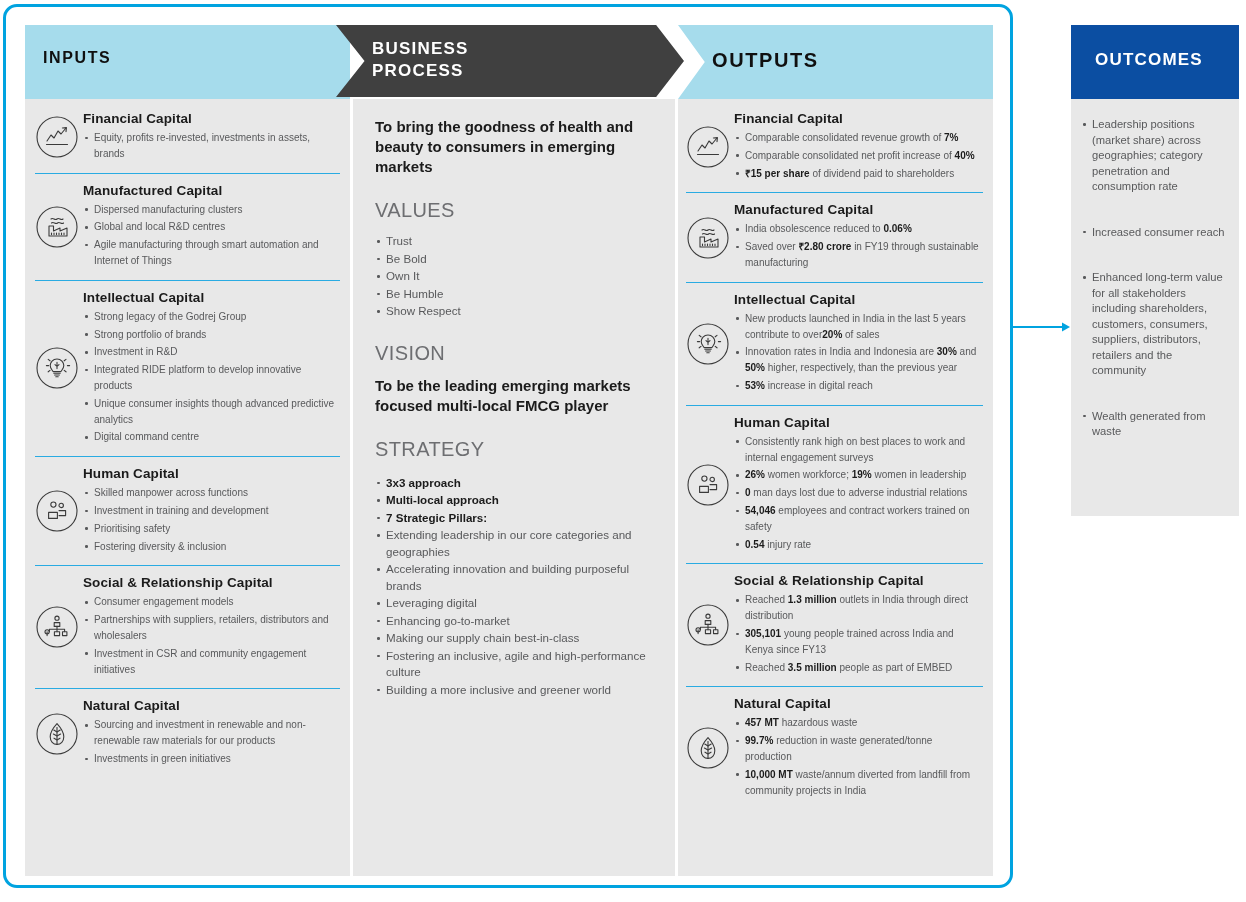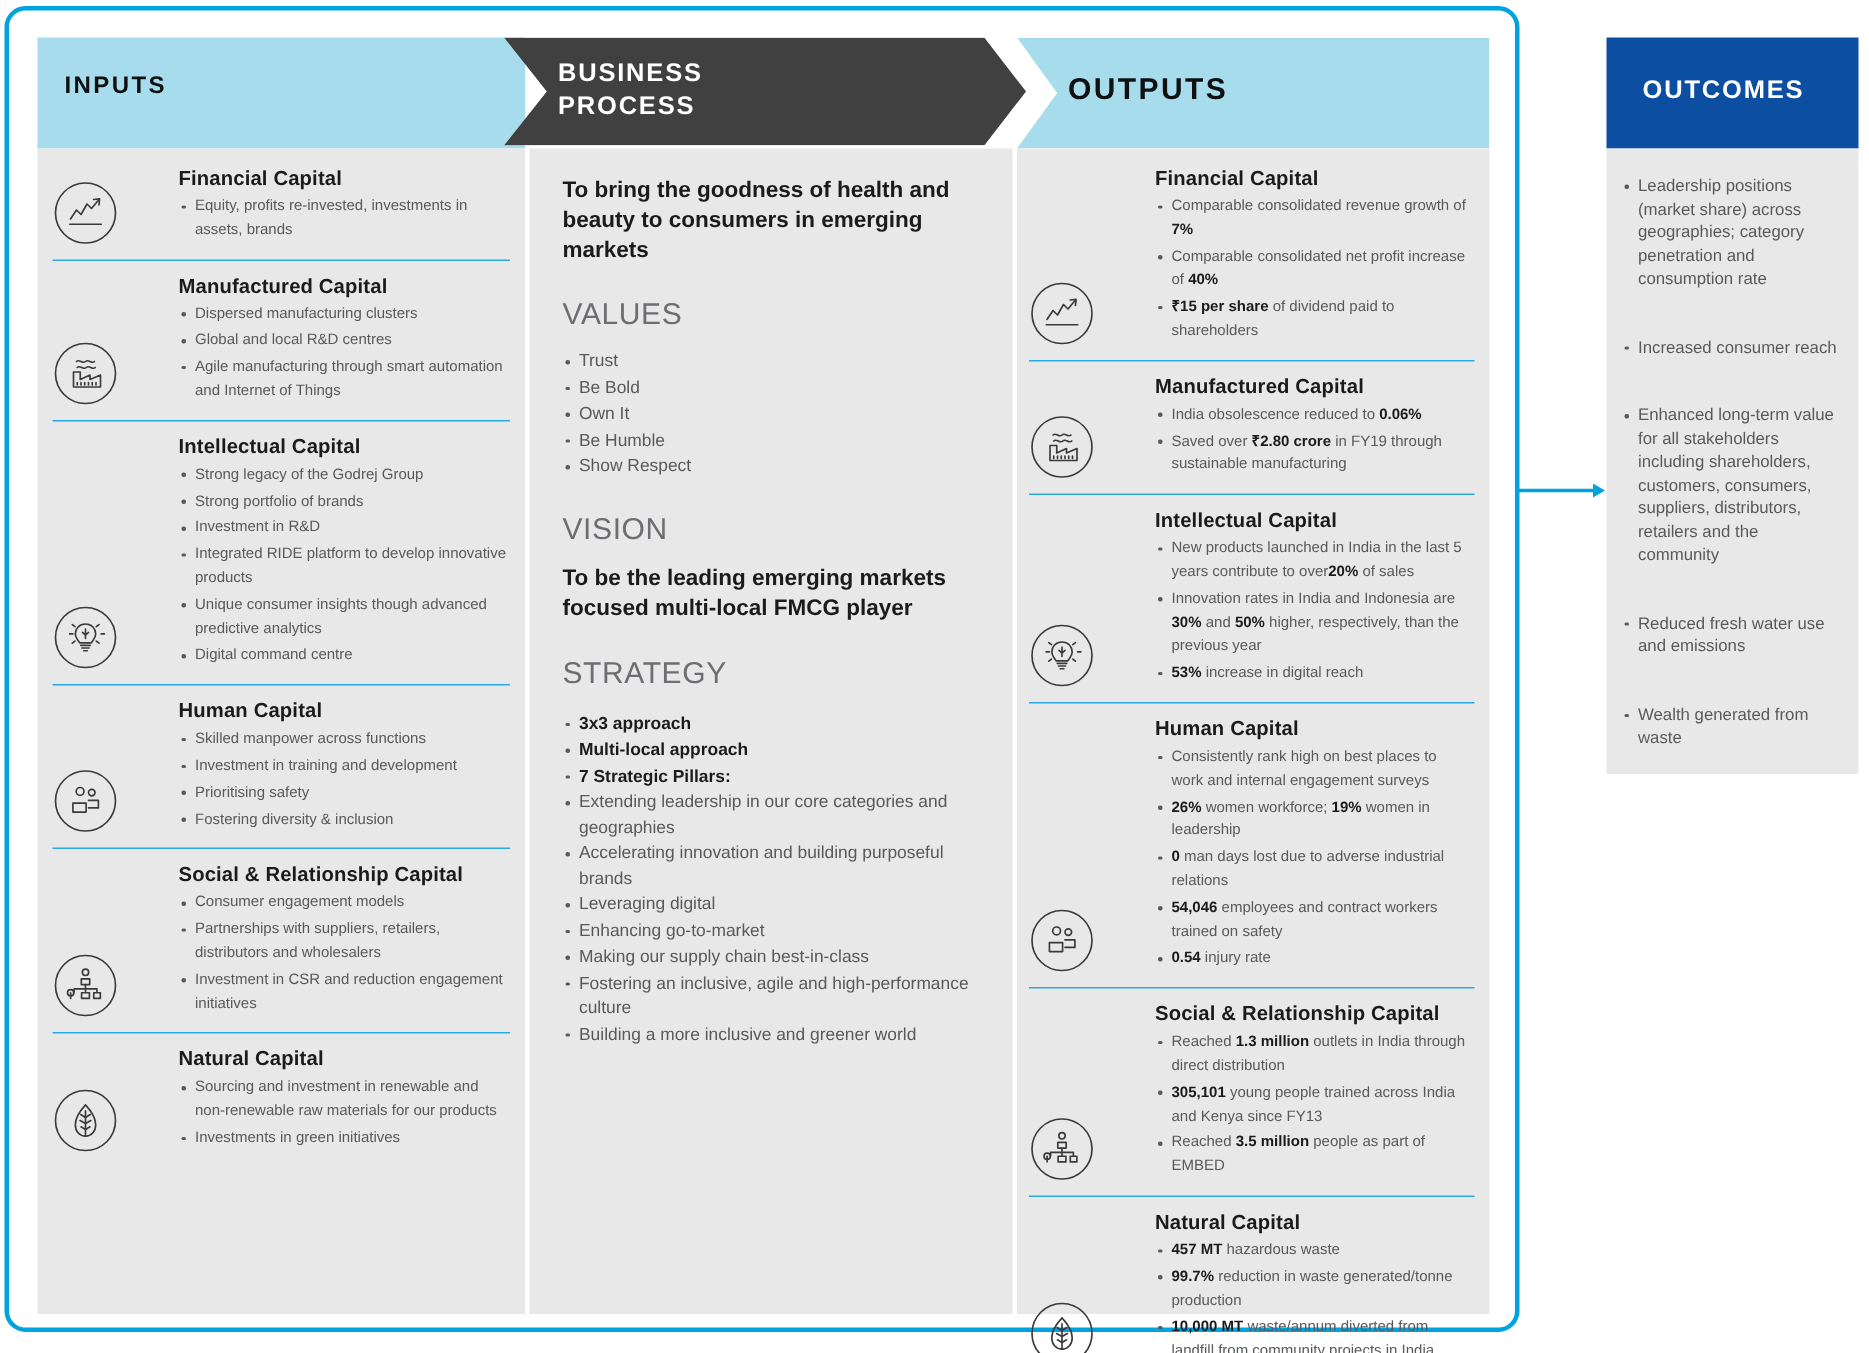--- a/index.html
+++ b/index.html
@@ -65,21 +65,21 @@
   }
   .col-outcomes{
     position:absolute;left:1071px;top:99px;width:168px;height:417px;
     background:#E8E8E8;
   }
 
   
   .connector{position:absolute;left:1012px;top:320px;width:62px;height:14px;}
 
   
-  .cap{position:relative;display:flex;align-items:flex-end;padding:0;gap:36px;}
+  .cap{position:relative;display:flex;align-items:center;padding:0;}
   .cap-icon{
     flex:0 0 auto;width:52px;display:flex;align-items:center;justify-content:center;
   }
   .cap-body{flex:1 1 auto;padding-right:6px;}
   .cap-title{
     font-size:13.5px;font-weight:bold;color:#1b1b1b;margin:0 0 4px 0;
     letter-spacing:.1px;
   }
   ul.blist{margin:0;padding:0;list-style:none;}
   ul.blist li{
@@ -272,21 +272,21 @@
                 <path d="M27.5 26.8 L31.9 26.8 L31.9 30.6 L27.5 30.6 Z"></path>
                 <path d="M12.1 26.8 L12.1 30.6"></path>
               </g>
             </svg>
           </div>
           <div class="cap-body">
             <div class="cap-title">Social &amp; Relationship Capital</div>
             <ul class="blist">
               <li>Consumer engagement models</li>
               <li>Partnerships with suppliers, retailers, distributors and wholesalers</li>
-              <li>Investment in CSR and reduction engagement initiatives</li>
+              <li>Investment in CSR and community engagement initiatives</li>
             </ul>
           </div>
         </div>
         <div class="divider"></div>
         <div class="cap">
           <div class="cap-icon">
             <svg width="44" height="44" viewBox="0 0 44 44" class="icon-svg">
               <circle cx="22" cy="22" r="20" fill="none" stroke="#3a3a3a" stroke-width="1.1"></circle>
               <g fill="none" stroke="#3a3a3a" stroke-width="1.1" stroke-linecap="round" stroke-linejoin="round">
                 <path d="M22 11.6 C17.6 16.4, 15.2 20.6, 15.2 24.8 C15.2 29.4, 18.2 32.4, 22 32.4 C25.8 32.4, 28.8 29.4, 28.8 24.8 C28.8 20.6, 26.4 16.4, 22 11.6 Z"></path>
@@ -481,19 +481,18 @@
         </div>
       </div>
   </div>
 
   <div class="col-outcomes">
     <div class="oc-inner">
       <ul class="oclist" id="outcomes-list">
           <li>Leadership positions (market share) across geographies; category penetration and consumption rate</li>
           <li>Increased consumer reach</li>
           <li>Enhanced long-term value for all stakeholders including shareholders, customers, consumers, suppliers, distributors, retailers and the community</li>
-          <li>Reduced fresh water use and emissions</li>
           <li>Wealth generated from waste</li>
         </ul>
     </div>
   </div>
 
 </div>
 
 </body></html>

